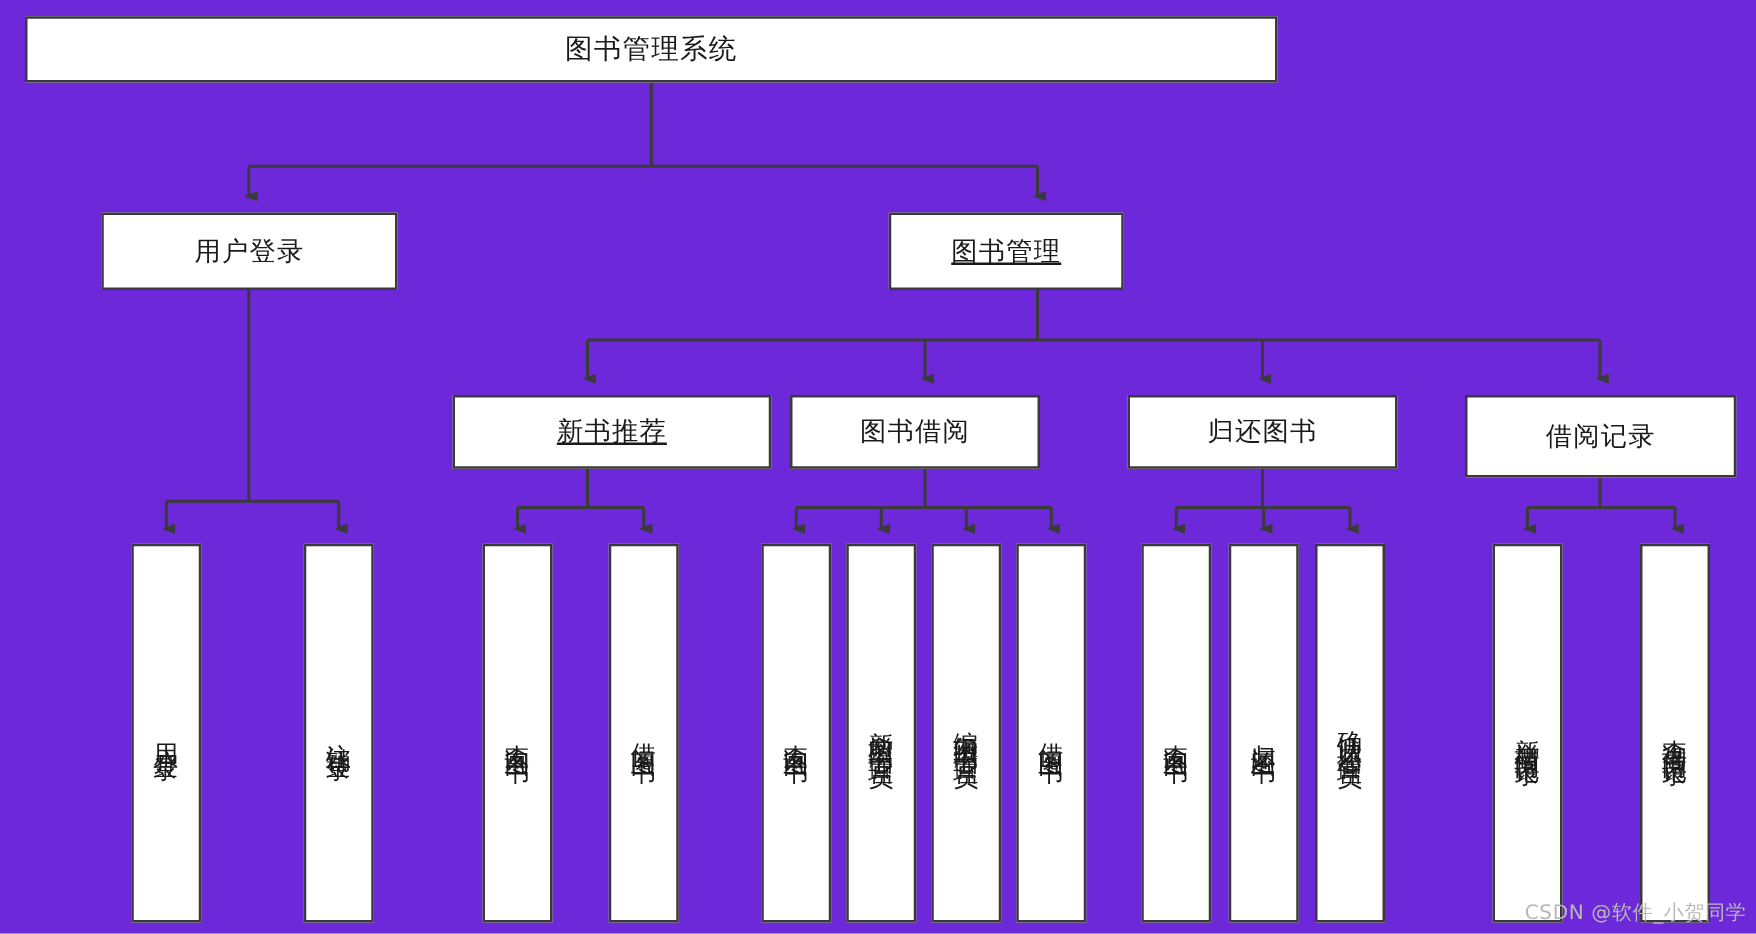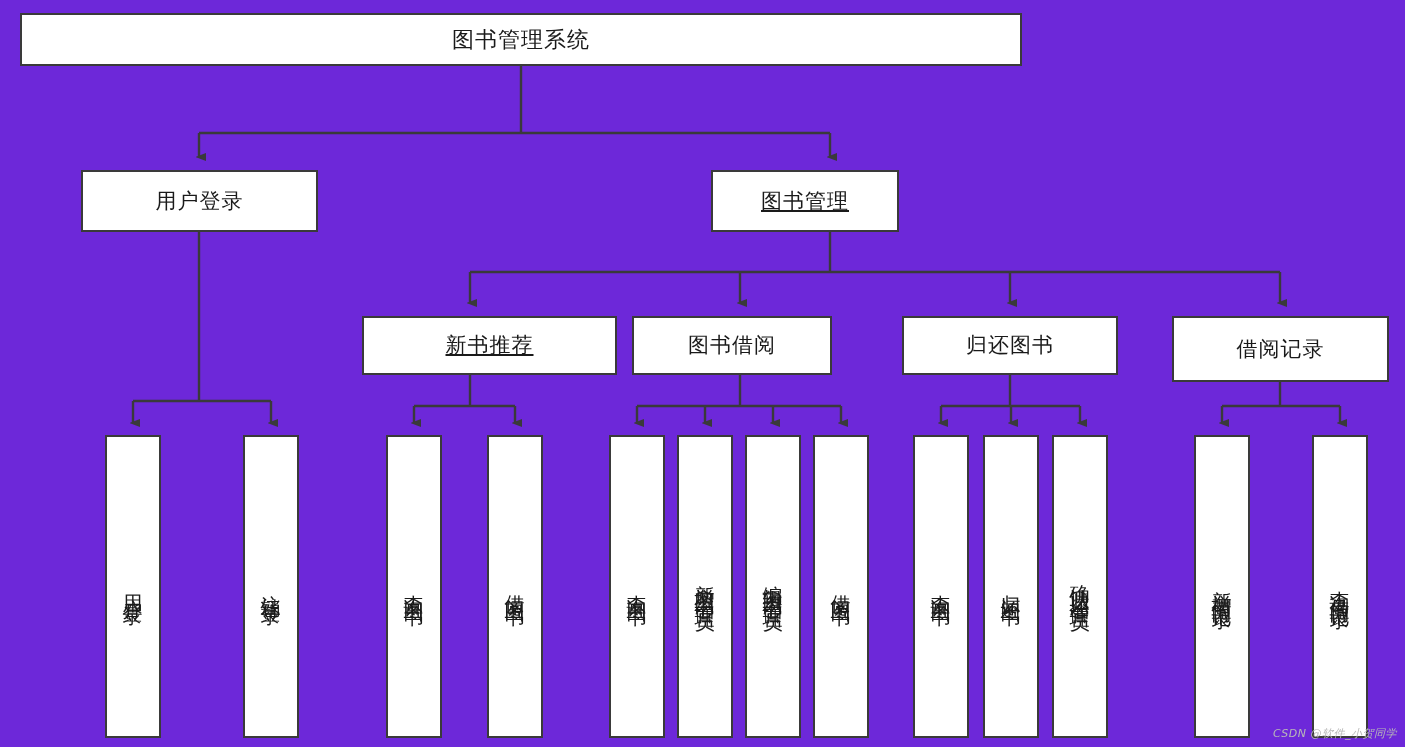--- a/index.html
+++ b/index.html
@@ -59,26 +59,25 @@
     font-size: 20px;
     letter-spacing: 4px;
     line-height: 1;
     white-space: nowrap;
     max-height: 280px;
   }
   .watermark {
     position: absolute;
     right: 8px;
     bottom: 6px;
-    font-size: 11px;
+    font-size: 16px;
     color: #b8b8b8;
     letter-spacing: 0.5px;
     white-space: nowrap;
     user-select: none;
-    font-style: italic;
   }
 </style>
 </head>
 <body>
 
 <div id="diagram-root">
 
   <svg class="connectors" viewBox="0 0 1405 747">
     <defs>
       <marker id="arrow" markerWidth="10" markerHeight="10" refX="4" refY="7" orient="auto" markerUnits="userSpaceOnUse">

